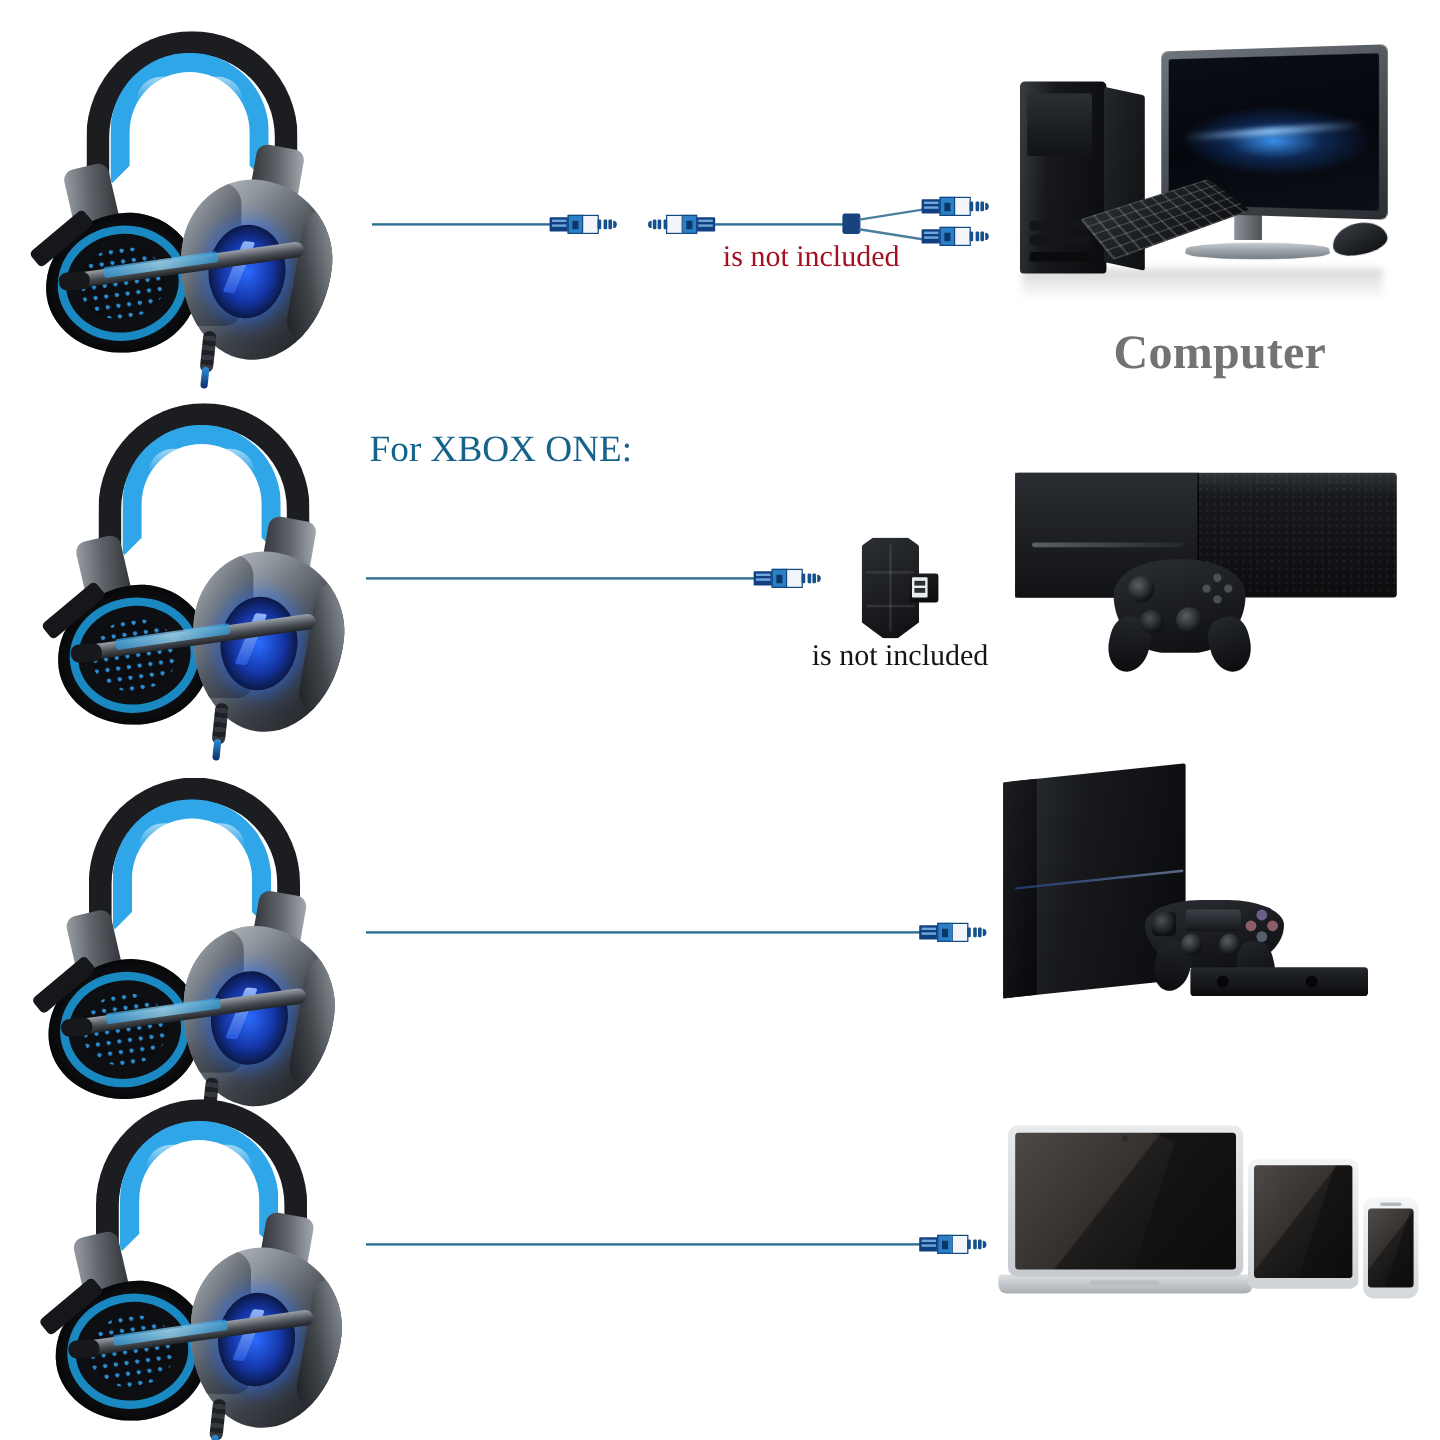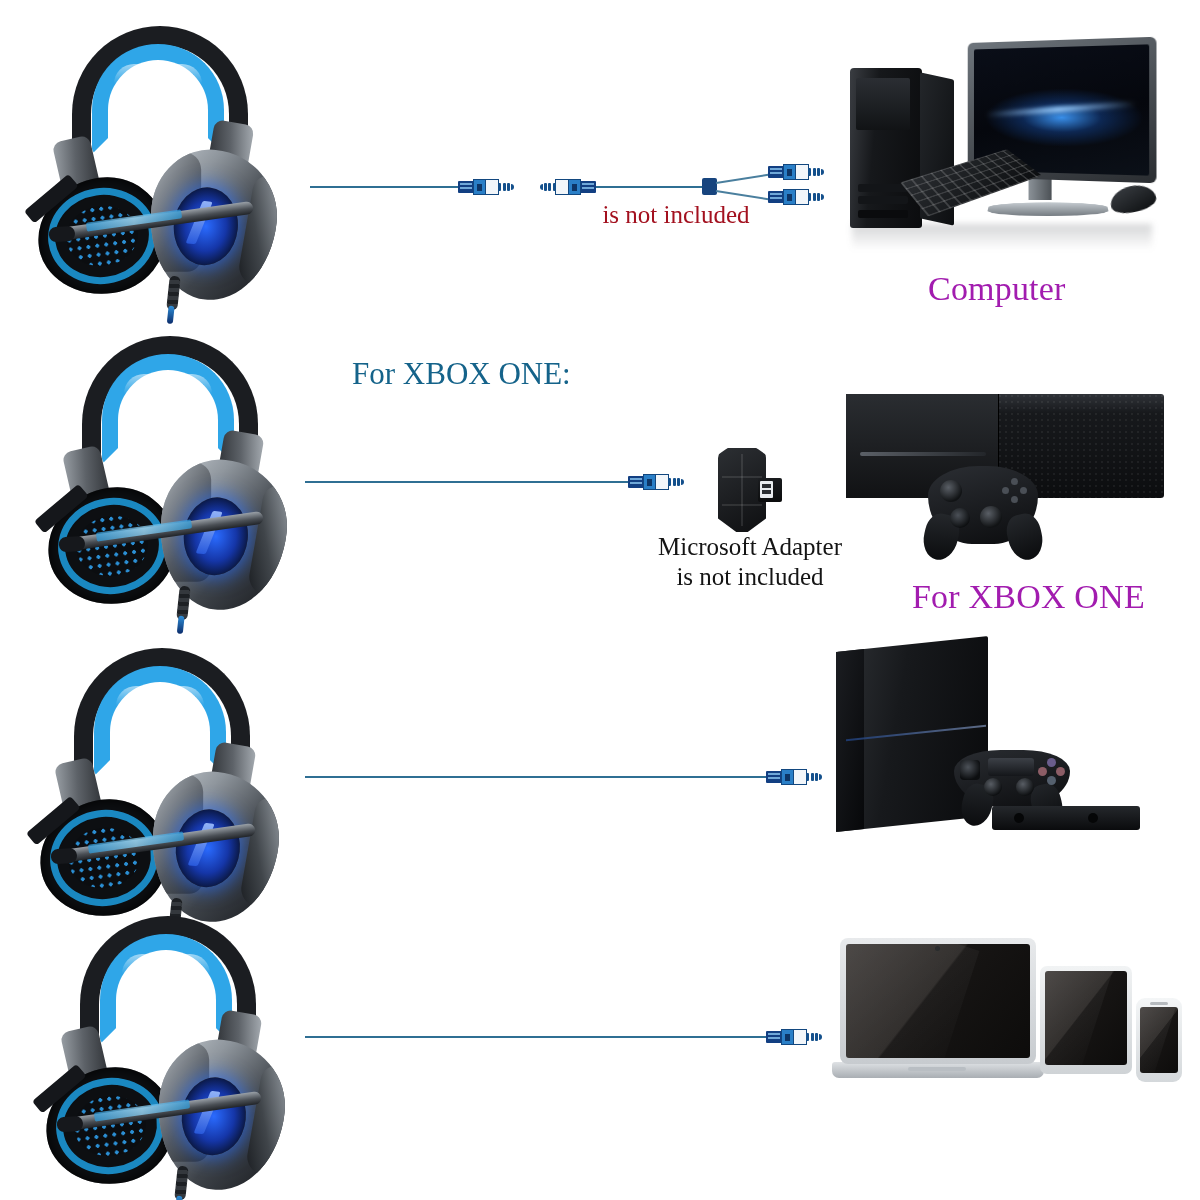--- a/index.html
+++ b/index.html
@@ -9,25 +9,26 @@
     background:#ffffff;
     font-family:"Liberation Serif", serif;
     position:relative;
     overflow:hidden;
   }
   .stage{position:absolute;left:0;top:0;width:1200px;height:1200px;}
   .abs{position:absolute;}
 
   
   .label-device{
-    color:#a21caf;
+    color:#737373;
     font-family:"Liberation Serif", serif;
-    font-size:34px;
+    font-size:40px;
     white-space:nowrap;
     letter-spacing:.2px;
+    font-weight:bold;
   }
   .warn-red{
     color:#a3111f;
     font-family:"Liberation Serif", serif;
     font-size:25px;
     text-align:center;
     line-height:1.18;
     white-space:nowrap;
   }
   .note-black{
@@ -36,21 +37,20 @@
     font-size:25px;
     text-align:center;
     line-height:1.18;
     white-space:nowrap;
   }
   .xbox-head{
     color:#15638a;
     font-family:"Liberation Serif", serif;
     font-size:31px;
     white-space:nowrap;
-    margin-left:44px;
   }
   .xbox-sub{
     color:#101010;
     font-family:"Liberation Serif", serif;
     font-size:23px;
     line-height:1.32;
     white-space:nowrap;
   }
 
   
@@ -604,21 +604,20 @@
   <div class="ms-adapter abs" style="left:718px;top:448px;">
     <div class="ms-body">
       <i class="h" style="top:28px;"></i>
         <i class="h" style="top:56px;"></i>
         <i class="v"></i>
     </div>
     <div class="ms-tab"></div>
     <div class="ms-usb"></div>
   </div>
   <div class="note-black abs" style="left:640px;top:532px;width:220px;">
-    <div>Microsoft Adapter</div>
     <div>is not included</div>
   </div>
 
   <div class="xbox abs" style="left:846px;top:388px;">
     <div class="xb-console">
       <div class="xb-texture"></div>
     </div>
     <div class="xb-pad">
       <div class="grip-l"></div>
         <div class="grip-r"></div>
@@ -626,21 +625,20 @@
         <div class="stick-r"></div>
       <div class="dpad"></div>
       <div class="abxy">
           <i></i>
           <i></i>
           <i></i>
           <i></i>
         </div>
     </div>
   </div>
-  <div class="label-device abs" style="left:912px;top:578px;">For XBOX ONE</div>
 
   <div class="headset abs" style="left:22px;top:640px;">
     <div class="hs-band-outer"></div>
     <div class="hs-band-pad"></div>
     <div class="hs-slider-l"></div>
     <div class="hs-slider-r"></div>
     <div class="hs-cup-l">
       <div class="fin"></div>
       <div class="ring"></div>
       <div class="mesh"></div>

